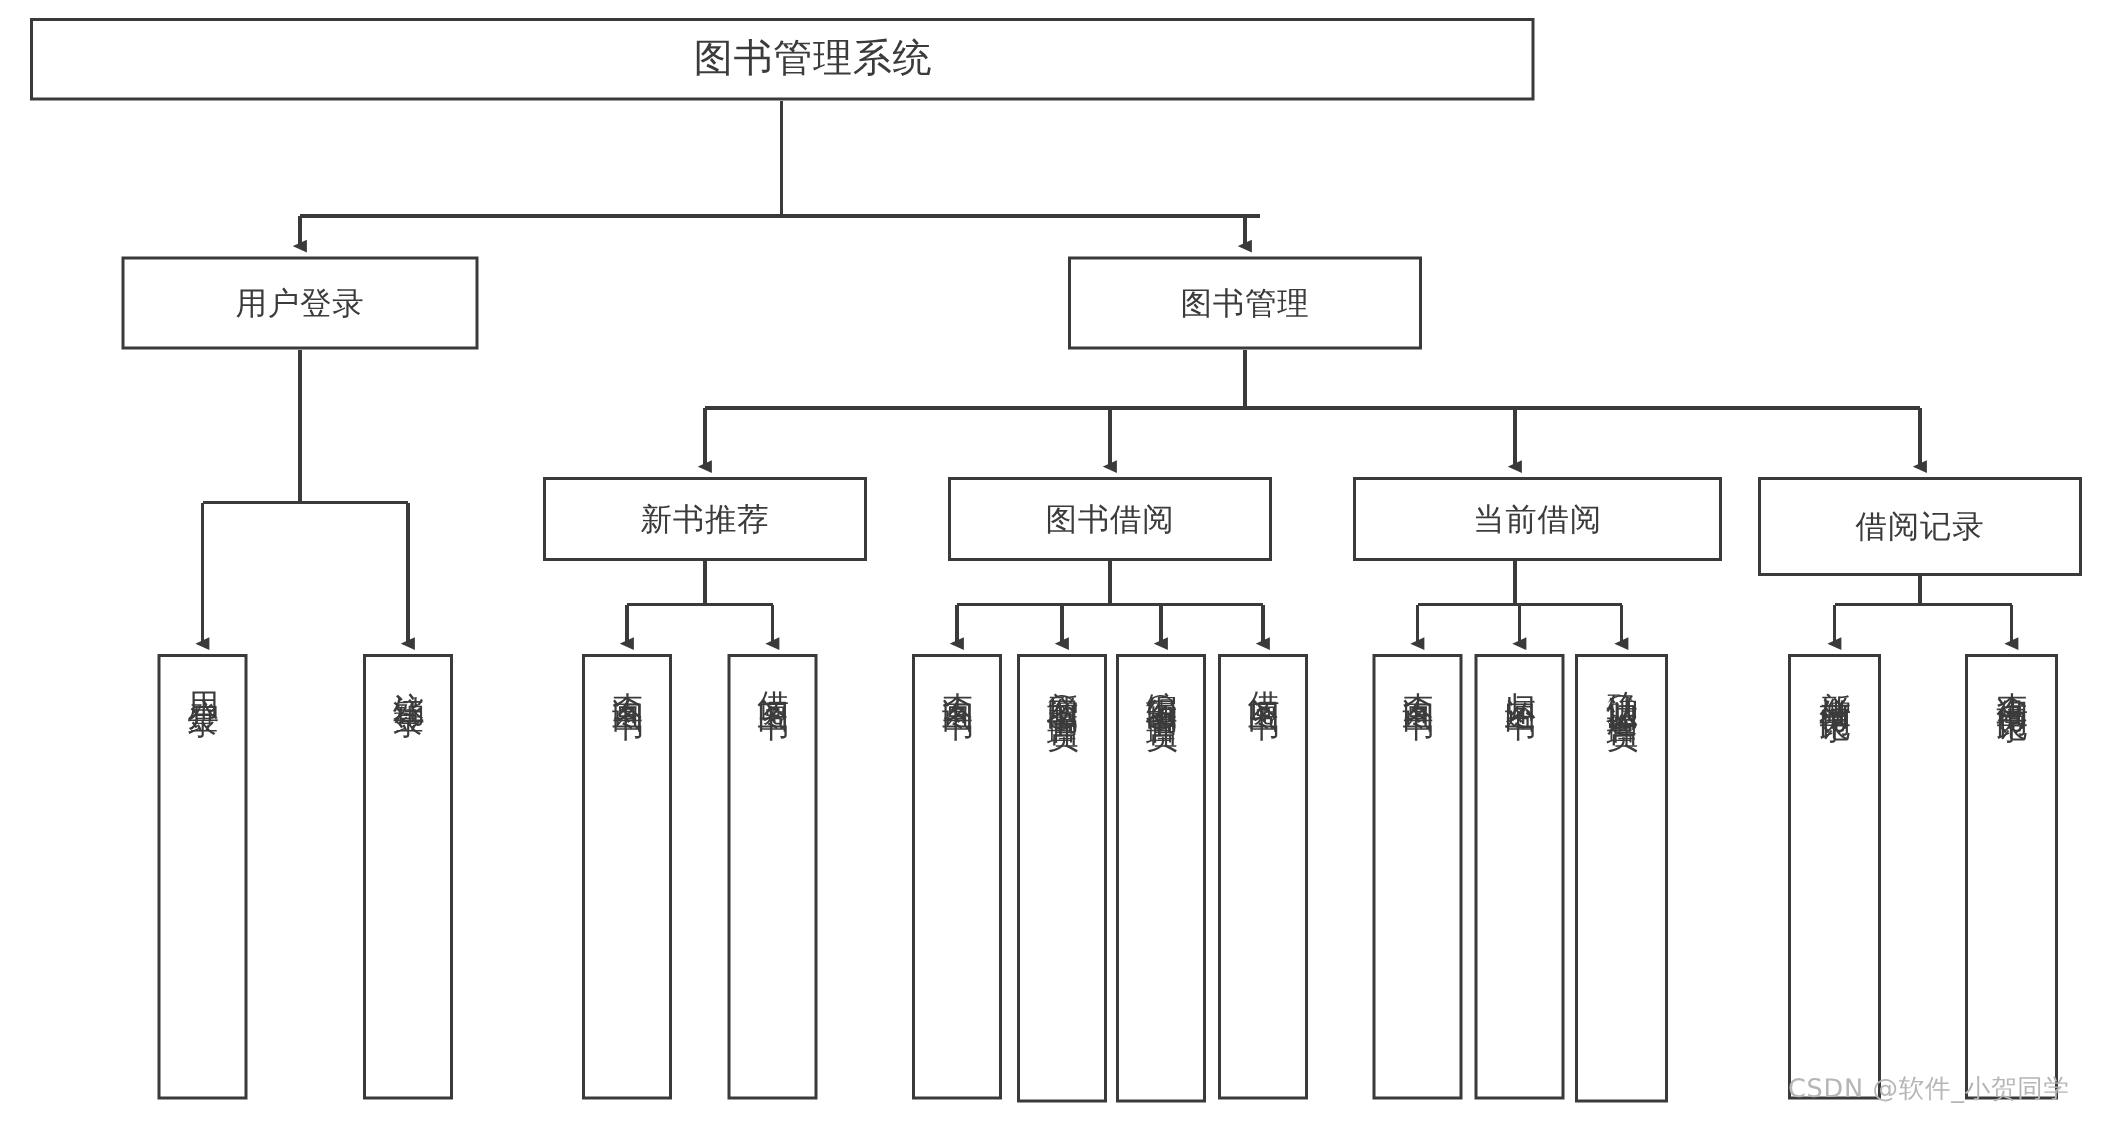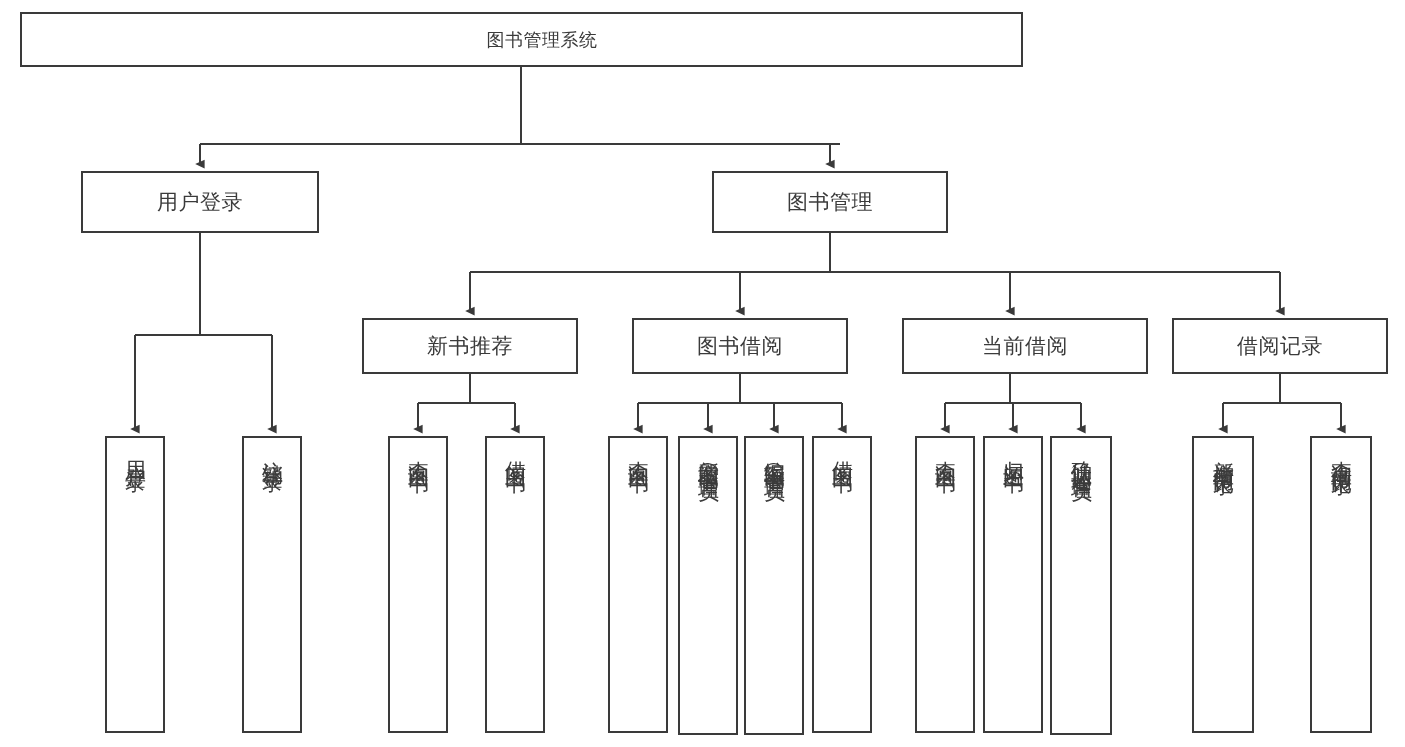--- a/index.html
+++ b/index.html
@@ -43,21 +43,21 @@
     color: #3b3b3b;
     line-height: 1.18;
     letter-spacing: 0.5px;
   }
   
   .node.horiz .node-label {
     font-size: 21px;
     white-space: nowrap;
   }
   .node.root .node-label {
-    font-size: 18px;
+    font-size: 26px;
     margin-left: 41px;
   }
   
   .node.vert {
     align-items: flex-start;
     justify-content: center;
     padding-top: 4px;
   }
   .node.vert .node-label {
     writing-mode: vertical-rl;
@@ -149,21 +149,21 @@
 
   <div class="node horiz" style="left:362px; top:318px; width:216px; height:56px;">
     <span class="node-label">新书推荐</span>
   </div>
   <div class="node horiz" style="left:632px; top:318px; width:216px; height:56px;align-items:center;">
     <span class="node-label">图书借阅</span>
   </div>
   <div class="node horiz" style="left:902px; top:318px; width:246px; height:56px;">
     <span class="node-label">当前借阅</span>
   </div>
-  <div class="node horiz" style="left:1172px; top:318px; width:216px; height:56px;">
+  <div class="node horiz" style="left:1172px; top:318px; width:216px; height:66px;">
     <span class="node-label">借阅记录</span>
   </div>
 
   <div class="node vert" style="left:105px; top:436px; width:60px; height:297px;">
     <span class="node-label">用户登录</span>
   </div>
   <div class="node vert" style="left:242px; top:436px; width:60px; height:297px;">
     <span class="node-label">注销登录</span>
   </div>
 
@@ -197,14 +197,15 @@
     <span class="node-label">确认归还（管理员）</span>
   </div>
 
   <div class="node vert tall" style="left:1192px; top:436px; width:62px; height:297px;">
     <span class="node-label">新增借阅记录</span>
   </div>
   <div class="node vert tall" style="left:1310px; top:436px; width:62px; height:297px;">
     <span class="node-label">查询借阅记录</span>
   </div>
 
+  <div class="watermark" style="left:1192px; top:714px;">CSDN @软件_小贺同学</div>
 
 </div>
 
 </body></html>

